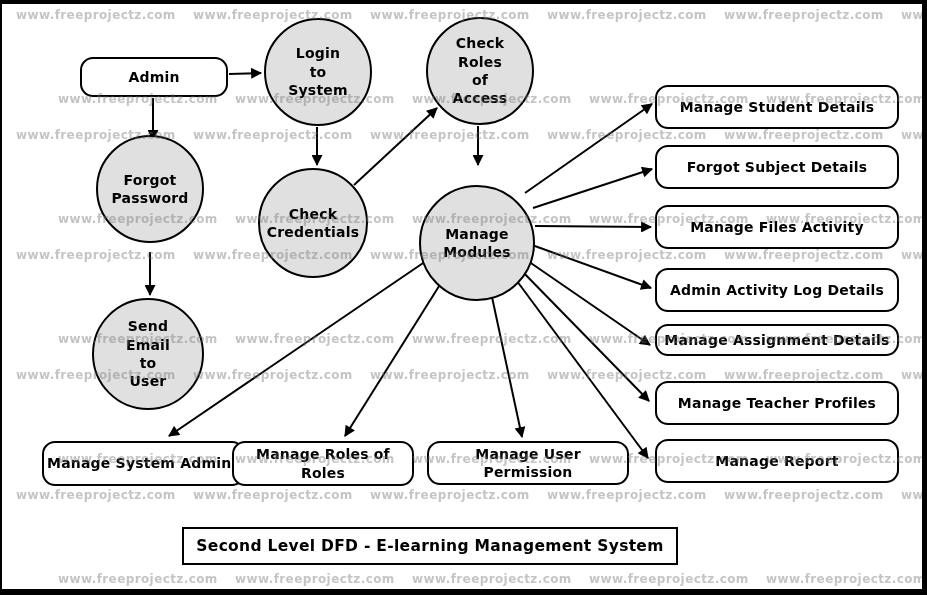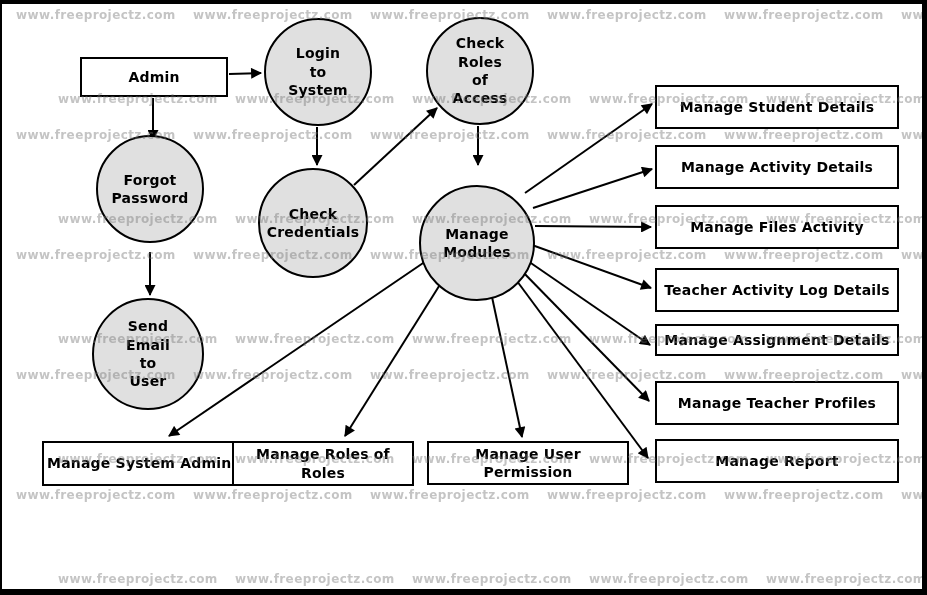--- a/index.html
+++ b/index.html
@@ -42,20 +42,21 @@
     align-items: center;
     justify-content: center;
     text-align: center;
     font-weight: bold;
     font-size: 14px;
     line-height: 1.32;
     letter-spacing: 0.2px;
     color: #000;
     white-space: pre-line;
     z-index: 10;
+    border-radius: 13px;
   }
   .node.circle {
     background: #e0e0e0;
     border: 2.5px solid #000;
     border-radius: 50%;
   }
   .node.rect {
     background: #ffffff;
     border: 2px solid #000;
   }
@@ -131,31 +132,34 @@
 Password</div>
       <div class="node circle" style="left: 258px; top: 168px; width: 110px; height: 110px;">Check
 Credentials</div>
       <div class="node circle" style="left: 419px; top: 185px; width: 116px; height: 116px;">Manage
 Modules</div>
       <div class="node circle" style="left: 92px; top: 298px; width: 112px; height: 112px;">Send
 Email
 to
 User</div>
       <div class="node rect" style="left: 655px; top: 85px; width: 244px; height: 44px;">Manage Student Details</div>
-      <div class="node rect" style="left: 655px; top: 145px; width: 244px; height: 44px;">Manage Activity Details</div>
+      <div class="node rect" style="left: 655px; top: 145px; width: 244px; height: 44px;">Forgot Subject Details</div>
       <div class="node rect" style="left: 655px; top: 205px; width: 244px; height: 44px;">Manage Files Activity</div>
-      <div class="node rect" style="left: 655px; top: 268px; width: 244px; height: 44px;">Teacher Activity Log Details</div>
+      <div class="node rect" style="left: 655px; top: 268px; width: 244px; height: 44px;">Admin Activity Log Details</div>
       <div class="node rect" style="left: 655px; top: 324px; width: 244px; height: 32px;">Manage Assignment Details</div>
       <div class="node rect" style="left: 655px; top: 381px; width: 244px; height: 44px;">Manage Teacher Profiles</div>
       <div class="node rect" style="left: 655px; top: 439px; width: 244px; height: 44px;">Manage Report</div>
       <div class="node rect" style="left: 26px; top: 441px; width: 203px; height: 45px; margin-left: 16px;">Manage System Admins</div>
       <div class="node rect" style="left: 232px; top: 441px; width: 182px; height: 45px;">Manage Roles of Roles</div>
       <div class="node rect" style="left: 427px; top: 441px; width: 202px; height: 44px;">Manage User Permission</div>
     </div>
 
+  <div id="title-box">
+    <span>Second Level DFD - E-learning Management System</span>
+  </div>
 
   <div id="watermarks">
       <span class="watermark" style="left: 16px; top: 8px;">www.freeprojectz.com</span>
       <span class="watermark" style="left: 58px; top: 92px;">www.freeprojectz.com</span>
       <span class="watermark" style="left: 193px; top: 8px;">www.freeprojectz.com</span>
       <span class="watermark" style="left: 235px; top: 92px;">www.freeprojectz.com</span>
       <span class="watermark" style="left: 370px; top: 8px;">www.freeprojectz.com</span>
       <span class="watermark" style="left: 412px; top: 92px;">www.freeprojectz.com</span>
       <span class="watermark" style="left: 547px; top: 8px;">www.freeprojectz.com</span>
       <span class="watermark" style="left: 589px; top: 92px;">www.freeprojectz.com</span>

